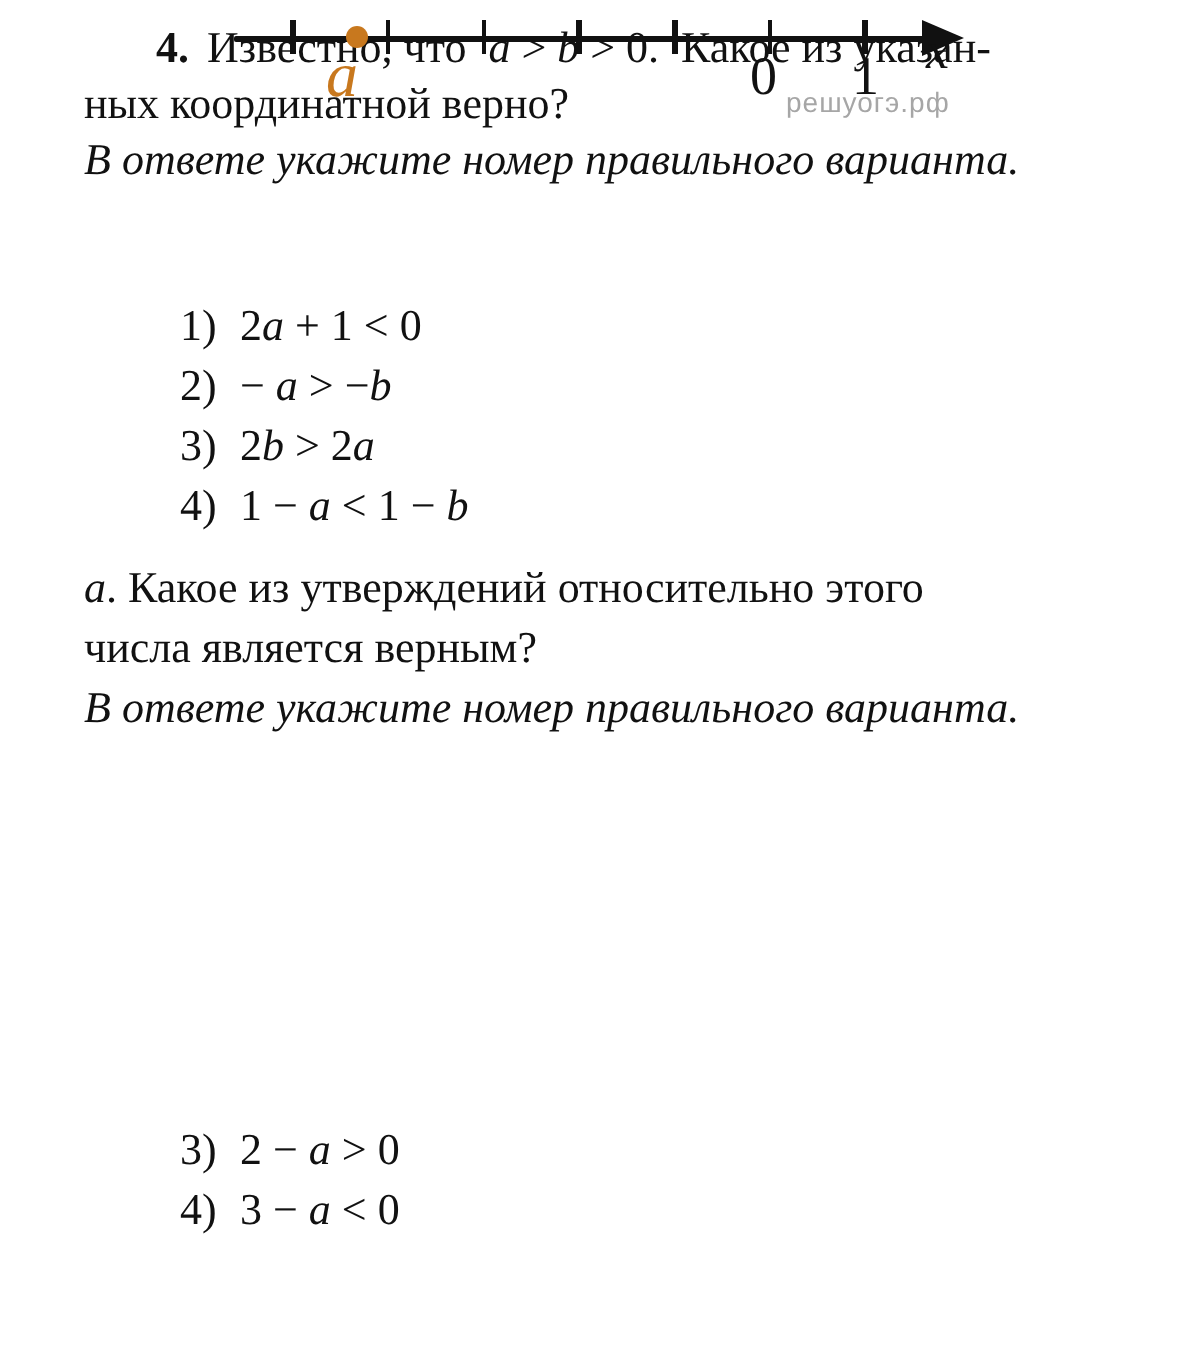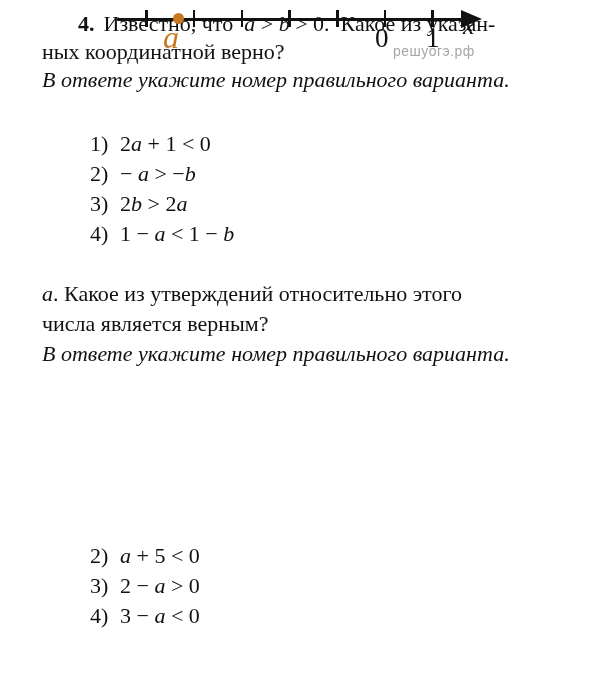--- a/index.html
+++ b/index.html
@@ -6,21 +6,21 @@
   .page {
     position:relative; width:600px; height:678px; background:#ffffff;
     font-family:"Liberation Serif", serif; color:#111; overflow:hidden;
   }
   .textblock { position:absolute; font-size:22px; line-height:28px; white-space:nowrap; }
   .lh30 { line-height:30px; }
   .line { white-space:pre; }
   .line.first { padding-left:36px; }
   .num { font-weight:bold; margin-right:9px; }
   .italic { font-style:italic;font-family:Liberation Serif, serif; }
-  .opts { position:absolute; font-size:22px; line-height:30px; white-space:nowrap; }
+  .opts { position:absolute; font-size:22px; line-height:30px; white-space:nowrap;margin-top:19px; }
   .opt-num { display:inline-block; width:30px; }
   .opt-expr { white-space:pre; }
 
   
   .diagram { position:absolute; left:0; top:440; width:600px; height:70px; }
   .axis {
     position:absolute; left:117px; top:18px; width:348px; height:3px;
     background:#111; border-radius:1px;
   }
   .arrow {
@@ -80,19 +80,18 @@
           <div class="tick" style="left: 431.45px; background: rgb(17, 17, 17);"></div>
         </div>
       <div class="dot" id="point-dot" style="left: 172.5px; background: rgb(200, 120, 30);"></div>
       <div class="lbl-a" id="point-label" style="color: rgb(200, 120, 30);">a</div>
       <div class="lbl-0">0</div>
       <div class="lbl-1">1</div>
       <div class="lbl-x">x</div>
     </div>
 
     <div class="opts" style="left:90px; top:541px;">
-      <div class="opt"><span class="opt-num">2)</span><span class="opt-expr"><i>a</i> + 5 &lt; 0</span></div>
       <div class="opt"><span class="opt-num">3)</span><span class="opt-expr">2 − <i>a</i> &gt; 0</span></div>
       <div class="opt"><span class="opt-num">4)</span><span class="opt-expr">3 − <i>a</i> &lt; 0</span></div>
     </div>
   </section>
 
 </div>
 
 </body></html>

